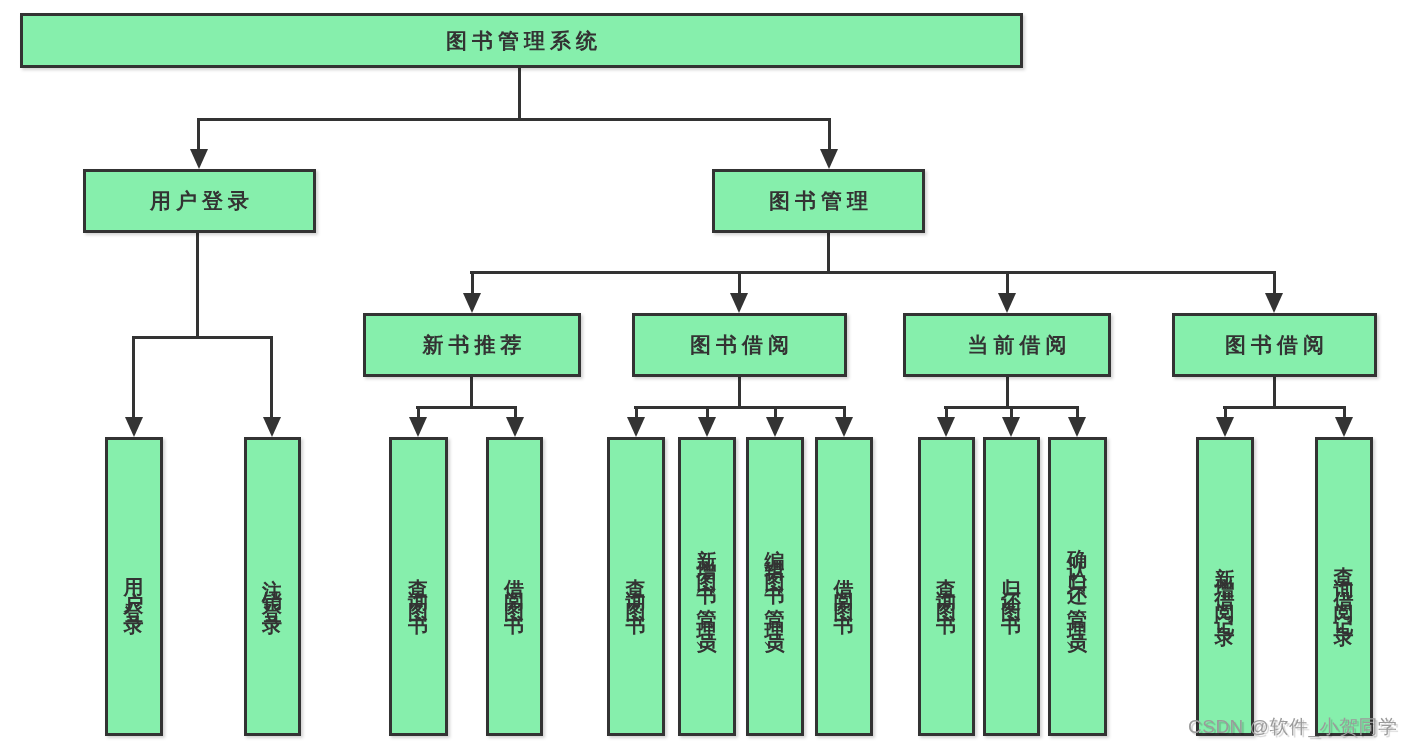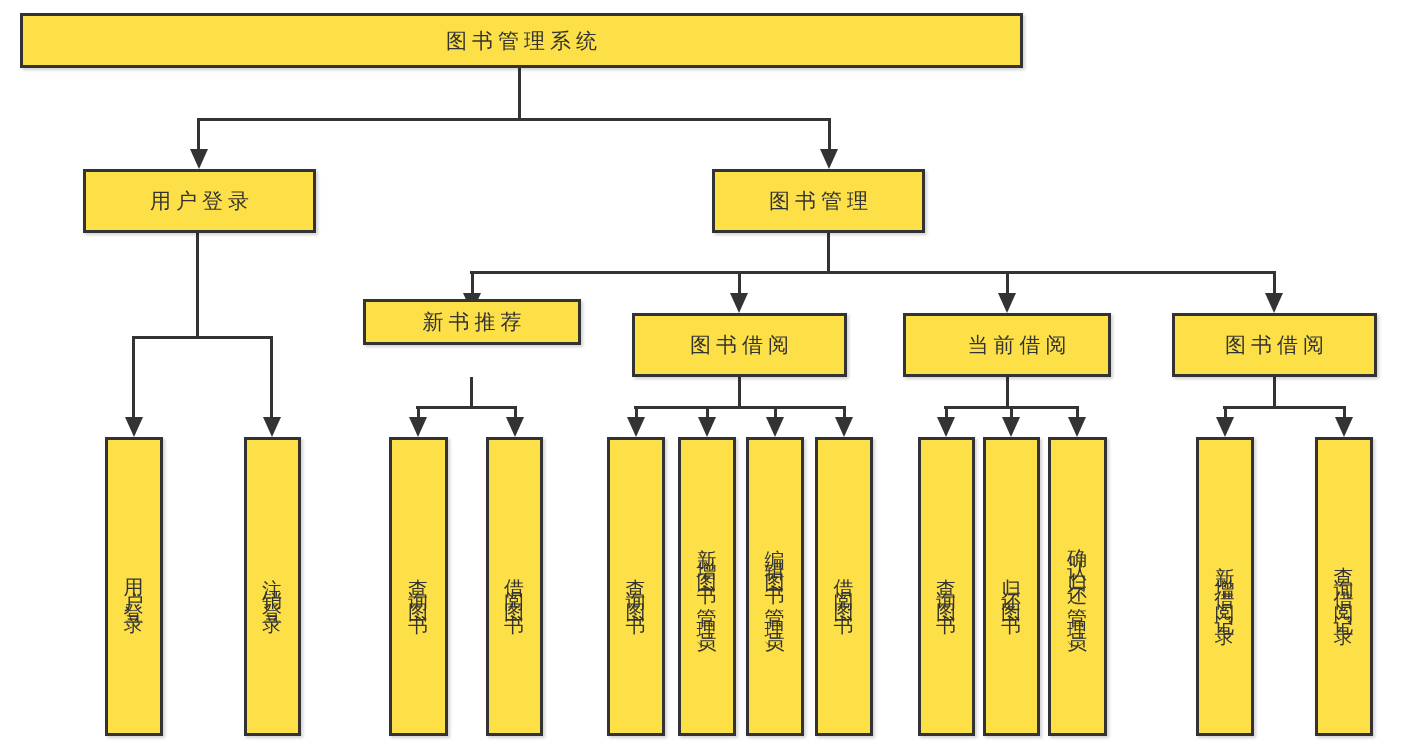--- a/index.html
+++ b/index.html
@@ -1,23 +1,23 @@
 <!DOCTYPE html>
 <html><head>
 <meta charset="utf-8">
 <style>
   html,body{margin:0;padding:0;background:#fff;}
   #canvas{
     position:relative;width:1405px;height:747px;background:#ffffff;
     font-family:"Liberation Sans","DejaVu Sans",sans-serif;overflow:hidden;
   }
   .box{
-    position:absolute;background:#fde047;border:3px solid #333333;box-sizing:border-box;
+    position:absolute;background:#86efac;border:3px solid #333333;box-sizing:border-box;
     display:flex;align-items:center;justify-content:center;
-    box-shadow:2px 2px 3px rgba(0,0,0,0.18);color:#333333;
+    box-shadow:2px 2px 3px rgba(0,0,0,0.18);color:#333333;font-weight:bold;
   }
   .hlabel{font-size:21px;letter-spacing:5px;padding-left:5px;white-space:nowrap;color:#333333;}
   .vbox .vlabel{
     writing-mode:vertical-rl;text-orientation:mixed;
     font-size:20px;letter-spacing:12px;line-height:1;color:#333333;white-space:nowrap;
   }
   .ln{position:absolute;background:#333333;}
   .tri{
     position:absolute;width:0;height:0;
     border-left:9px solid transparent;border-right:9px solid transparent;
@@ -97,21 +97,21 @@
     <span class="hlabel">图书管理系统</span>
   </div>
 
   <div class="box" style="left:83px;top:169px;width:233px;height:64px;">
     <span class="hlabel">用户登录</span>
   </div>
   <div class="box" style="left:712px;top:169px;width:213px;height:64px;">
     <span class="hlabel">图书管理</span>
   </div>
 
-  <div class="box" style="left:363px;top:299px;width:218px;height:46px;">
+  <div class="box" style="left:363px;top:313px;width:218px;height:64px;">
     <span class="hlabel">新书推荐</span>
   </div>
   <div class="box" style="left:632px;top:313px;width:215px;height:64px;">
     <span class="hlabel">图书借阅</span>
   </div>
   <div class="box" style="left:903px;top:313px;width:208px;height:64px;padding-left:20px;">
     <span class="hlabel">当前借阅</span>
   </div>
   <div class="box" style="left:1172px;top:313px;width:205px;height:64px;">
     <span class="hlabel">图书借阅</span>
@@ -154,14 +154,15 @@
     <span class="vlabel">确认归还（管理员）</span>
   </div>
 
   <div class="box vbox" style="left:1196px;top:437px;width:58px;height:299px;">
     <span class="vlabel">新增借阅记录</span>
   </div>
   <div class="box vbox" style="left:1315px;top:437px;width:58px;height:299px;">
     <span class="vlabel">查询借阅记录</span>
   </div>
 
+  <div class="watermark">CSDN @软件_小贺同学</div>
 
 </div>
 
 </body></html>

